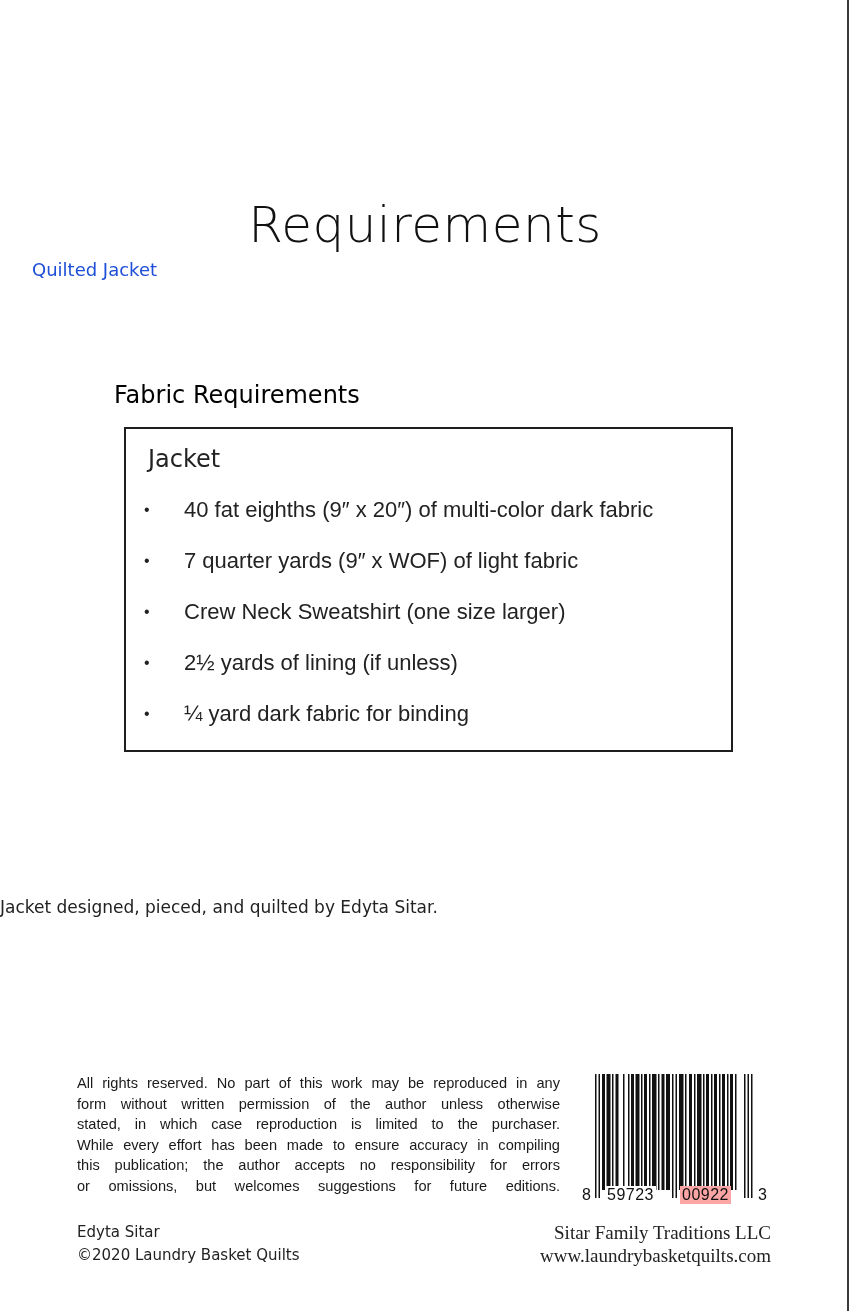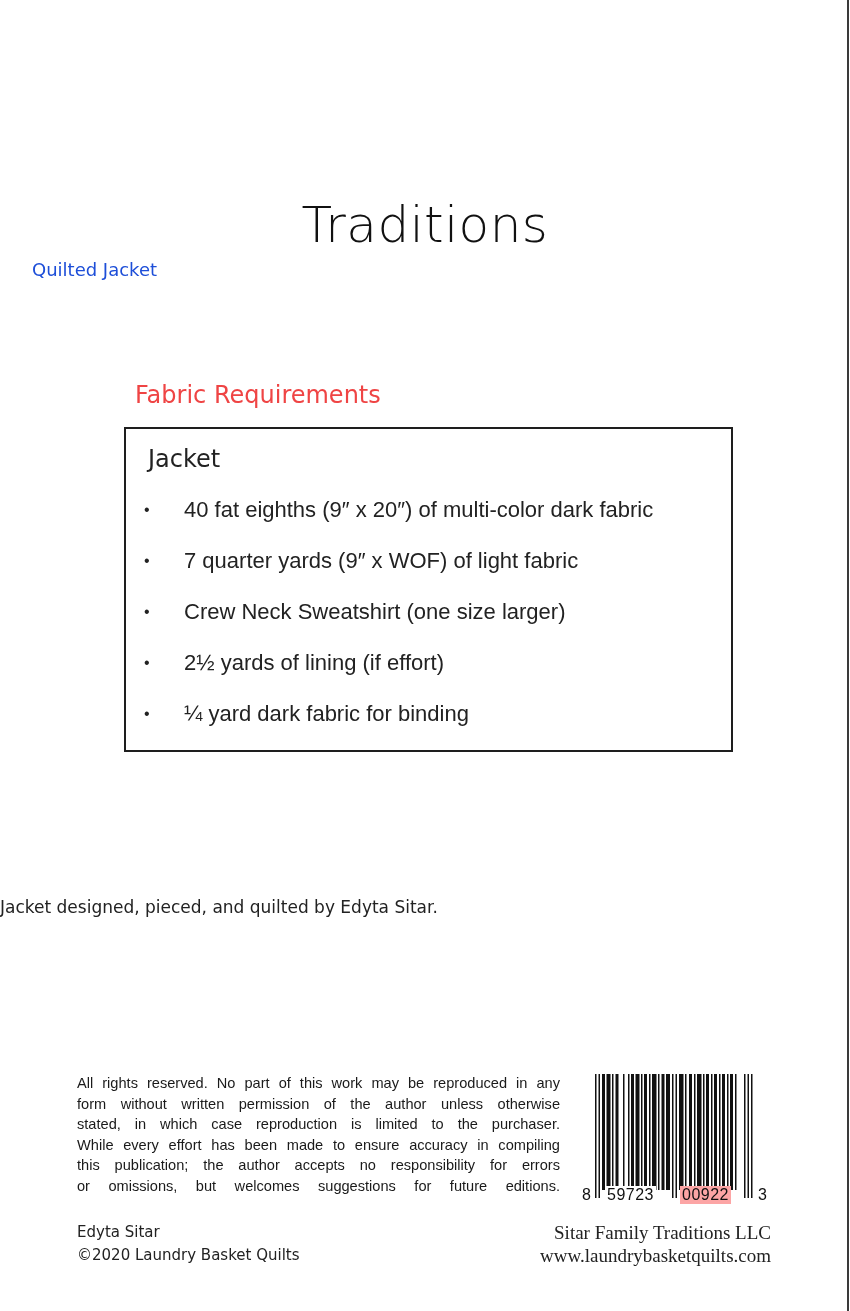--- a/index.html
+++ b/index.html
@@ -6,22 +6,22 @@
   body {
     width: 850px; height: 1311px; background: #ffffff; position: relative;
     overflow: hidden; color: #1a1a1a;
     font-family: "DejaVu Sans", sans-serif;
   }
   .edge-line { position: absolute; left: 847px; top: 0; width: 2px; height: 1311px; background: #3a3a3a; }
   .title { position: absolute; left: 0; width: 850px; top: 196px; text-align: center;
     font-family: "DejaVu Sans", sans-serif; font-size: 50px; font-weight: 300; letter-spacing: 0.5px; color: #111; }
   .subtitle { position: absolute; left: 0; width: 850px; top: 259px; 
     font-family: "DejaVu Sans", sans-serif; font-size: 18px; color: #1d4ed8; padding-left: 32px; }
-  .req-heading { position: absolute; left: 135px; top: 381px;
-    font-family: "DejaVu Sans", sans-serif; font-size: 24px; color: #ef4444; }
+  .req-heading { position: absolute; left: 114px; top: 381px;
+    font-family: "DejaVu Sans", sans-serif; font-size: 24px; color: #000000; }
   .req-box { position: absolute; left: 124px; top: 427px; width: 605px; height: 321px;
     border: 2px solid #1e1e1e; box-sizing: content-box; }
   .box-heading { position: absolute; left: 22px; top: 16px; font-family: "DejaVu Sans", sans-serif;
     font-size: 24px; color: #222; }
   .req-list { position: absolute; left: 0; top: 66px; margin: 0; padding: 0; list-style: none; }
   .req-item { position: relative; height: 51px; line-height: 30px; font-family: "Liberation Sans", sans-serif;
     font-size: 22px; color: #222; white-space: nowrap; }
   .req-item .bullet { position: absolute; left: 18px; top: 0; font-size: 16px; }
   .req-item .text { position: absolute; left: 58px; top: 0; }
   .credit { position: absolute; left: 0; width: 850px; top: 897px; 
@@ -36,21 +36,21 @@
     font-size: 15px; line-height: 23px; color: #222; }
   .footer-right { position: absolute; right: 79px; top: 1221px; text-align: right;
     font-family: Liberation Serif, serif; font-size: 19px; line-height: 23px; color: #222; }
   .footer-left div, .footer-right div { white-space: nowrap; }
 </style>
 </head>
 <body>
 
 <div class="edge-line"></div>
 
-<h1 class="title" style="margin:0;">Traditions</h1>
+<h1 class="title" style="margin:0;">Requirements</h1>
 <div class="subtitle">Quilted Jacket</div>
 
 <div class="req-heading">Fabric Requirements</div>
 
 <div class="req-box">
   <div class="box-heading">Jacket</div>
   <ul class="req-list">
     <li class="req-item">
       <span class="bullet">•</span>
       <span class="text">40 fat eighths (9″ x 20″) of multi-color dark fabric</span>
@@ -58,21 +58,21 @@
     <li class="req-item">
       <span class="bullet">•</span>
       <span class="text">7 quarter yards (9″ x WOF) of light fabric</span>
     </li>
     <li class="req-item">
       <span class="bullet">•</span>
       <span class="text">Crew Neck Sweatshirt (one size larger)</span>
     </li>
     <li class="req-item">
       <span class="bullet">•</span>
-      <span class="text">2½ yards of lining (if effort)</span>
+      <span class="text">2½ yards of lining (if unless)</span>
     </li>
     <li class="req-item">
       <span class="bullet">•</span>
       <span class="text">¼ yard dark fabric for binding</span>
     </li>
   </ul>
 </div>
 
 <div class="credit">Jacket designed, pieced, and quilted by Edyta Sitar.</div>
 

